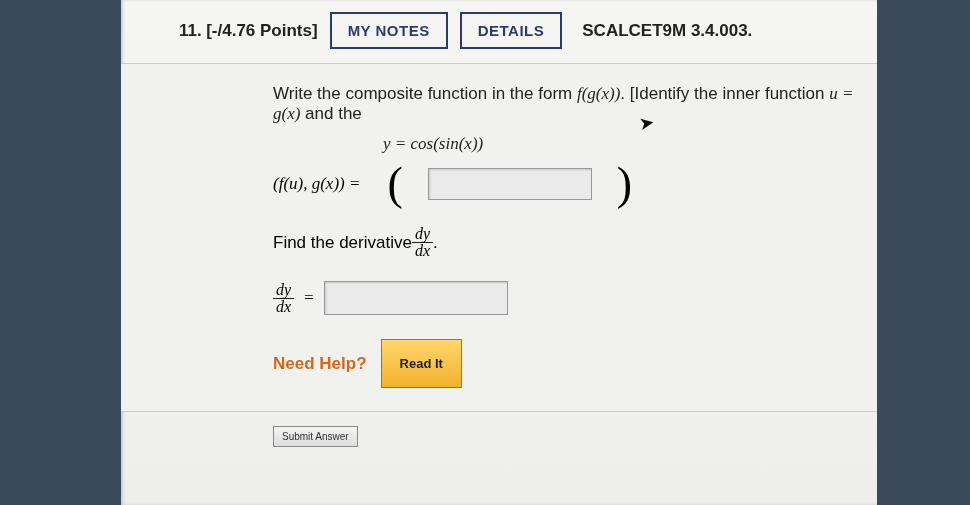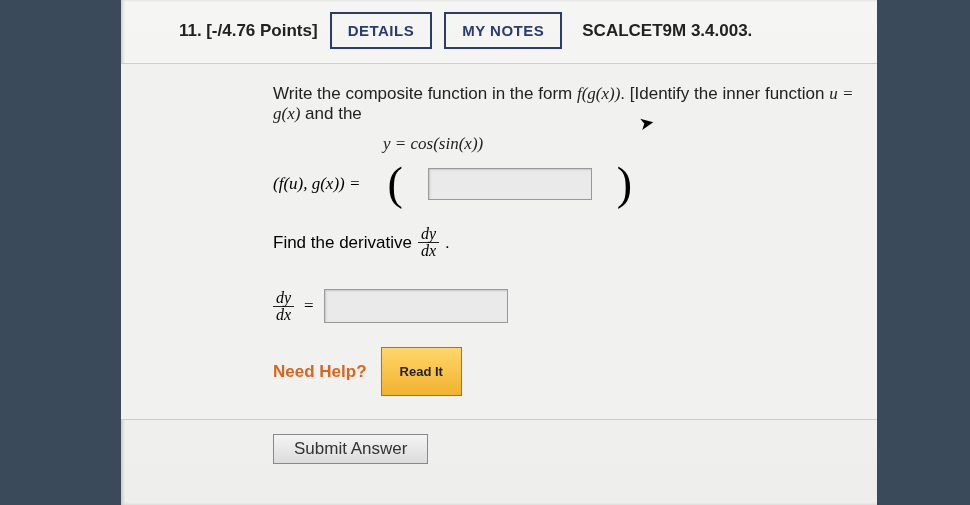--- a/index.html
+++ b/index.html
@@ -92,22 +92,21 @@
     box-shadow: inset 1px 1px 2px rgba(0,0,0,.15);
     margin: 0 4px;
     font-size: 15px;
     padding: 0 6px;
   }
   .deriv-prompt {
     font-size: 17px;
     font-family: Arial, Helvetica, sans-serif;
     display: flex;
     align-items: center;
-    gap: 6px;
-    margin-bottom: 30px;
+    margin-bottom: 22px;
   }
   .frac {
     display: inline-flex;
     flex-direction: column;
     align-items: flex-end;
     font-family: "Times New Roman", serif;
     font-style: italic;
     font-size: 16px;
     line-height: 16px;
     vertical-align: middle;
@@ -148,22 +147,22 @@
     padding: 16px 18px;
     cursor: pointer;
     color: #222;
   }
   .submit-row {
     padding: 14px 0 14px 152px;
   }
   .submit-btn {
     background: linear-gradient(#f4f4f4, #dcdcdc);
     border: 1px solid #888;
-    font-size: 17px;
-    padding: 4px 20px;
+    font-size: 10px;
+    padding: 4px 8px;
     cursor: pointer;
     color: #333;
   }
   .cursor {
     position: absolute;
     left: 518px;
     top: 48px;
     font-size: 18px;
     color: #000;
     transform: rotate(-10deg);
@@ -172,22 +171,22 @@
 </head>
 <body>
 
 <div class="page">
 
   <div class="header-row">
     <span>
       <span class="qnum">11.</span>
       <span class="qnum">[-/4.76 Points]</span>
     </span>
+    <button class="btn-outline">MY NOTES</button>
     <button class="btn-outline">DETAILS</button>
-    <button class="btn-outline">MY NOTES</button>
     <span class="source">SCALCET9M 3.4.003.</span>
   </div>
 
   <div class="content">
     <span class="cursor">➤</span>
 
     <div class="prompt">
       <span>Write the composite function in the form </span><span style="font-style:italic;font-family:'Times New Roman',serif">f(g(x))</span><span>. [Identify the inner function </span><span style="font-style:italic;font-family:'Times New Roman',serif">u = g(x)</span><span> and the</span>
     </div>
 

